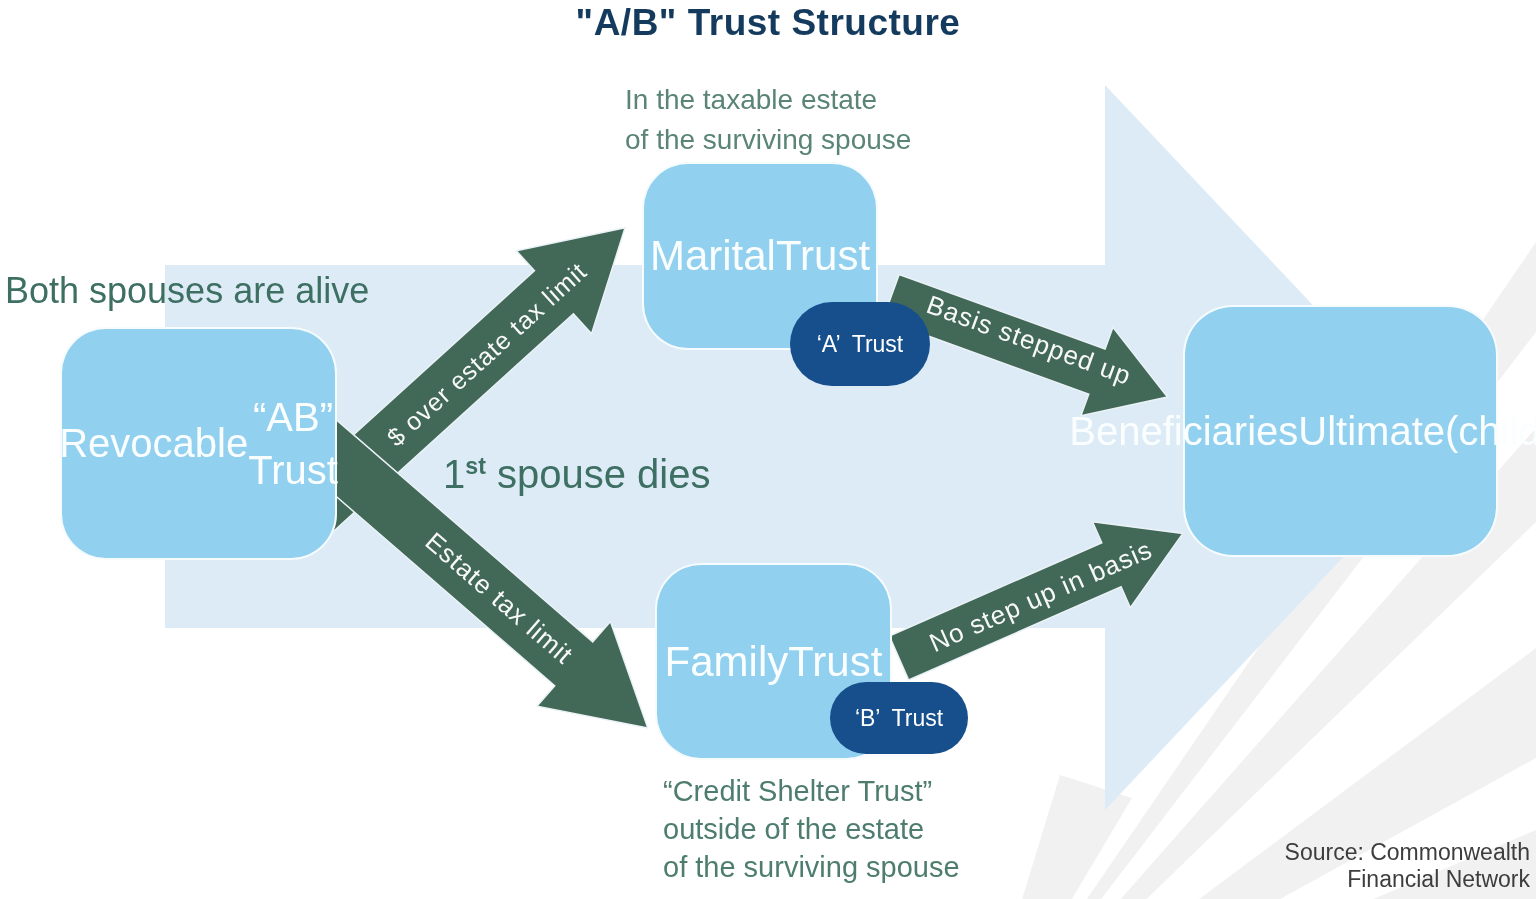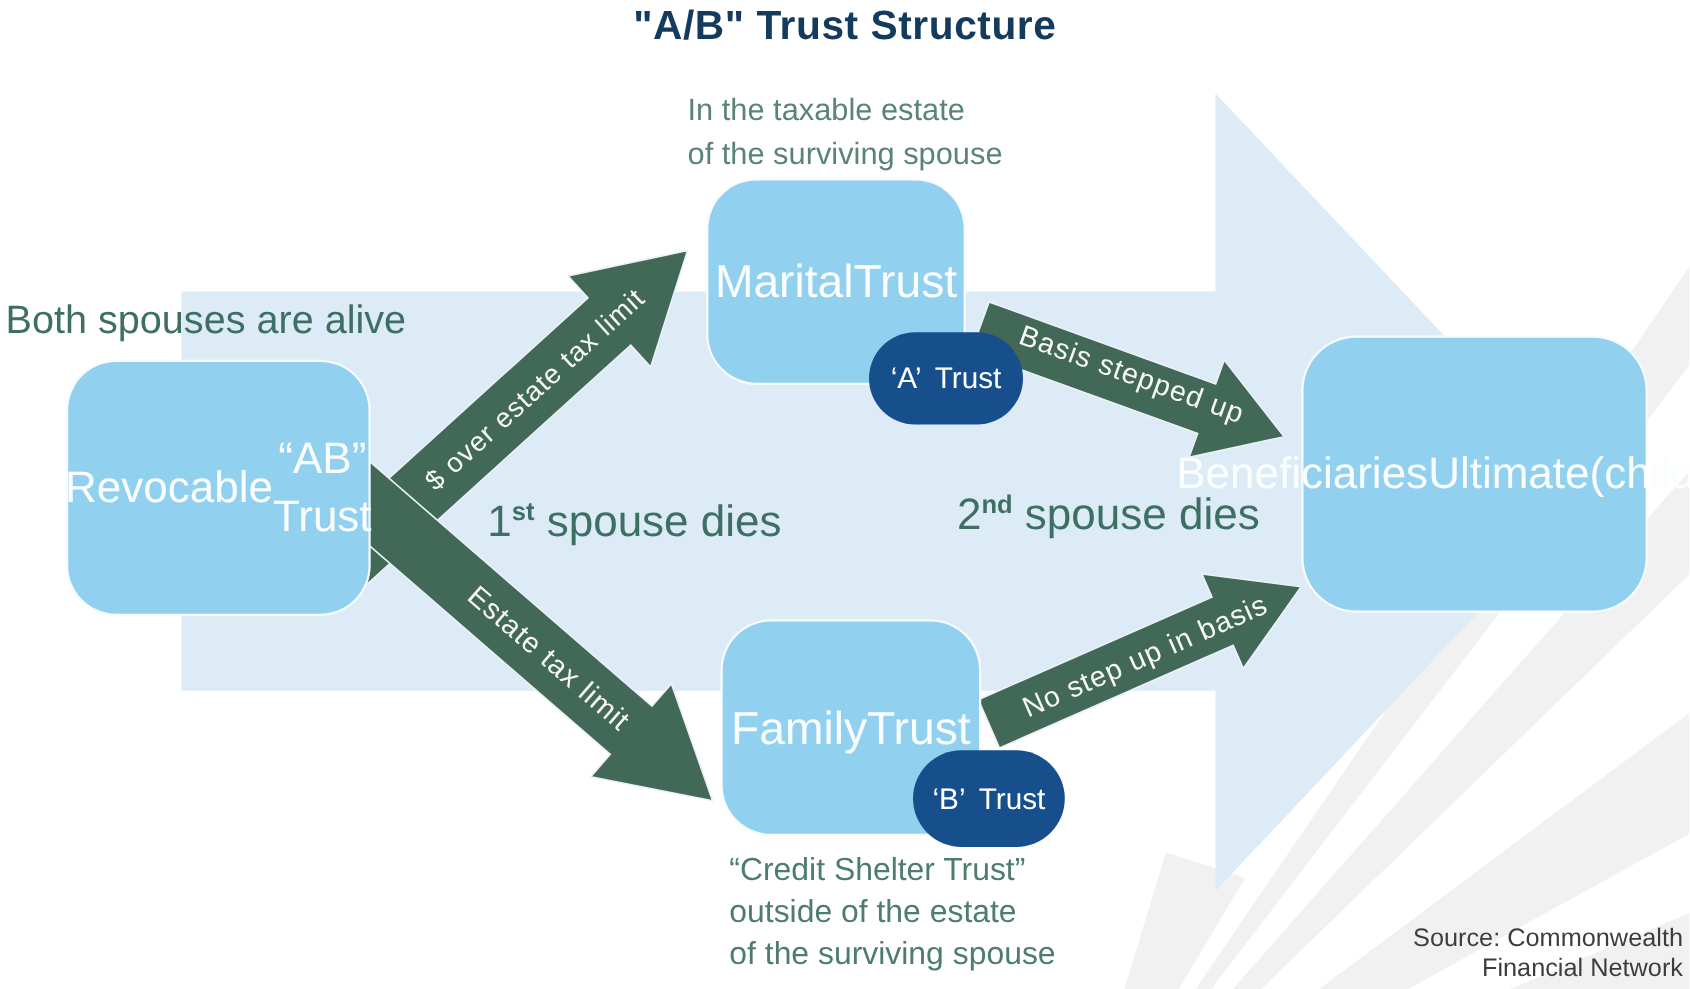--- a/index.html
+++ b/index.html
@@ -18,21 +18,21 @@
   .dies sup{font-size:58%;font-weight:600;vertical-align:super;line-height:0;}
   .box{
     position:absolute;background:#92d0ef;border:2px solid rgba(255,255,255,.92);
     border-radius:46px;color:#fbfeff;display:flex;flex-direction:row;
     align-items:center;justify-content:center;text-align:center;line-height:1.32;
     box-sizing:border-box;
   }
   .badge{
     position:absolute;background:#174f8d;border-radius:46px;color:#ffffff;
     display:flex;align-items:center;justify-content:center;text-align:left;
-    font-size:27px;word-spacing:6px;
+    font-size:23px;word-spacing:6px;
   }
   .alabel{
     position:absolute;color:rgba(255,255,255,.96);text-align:center;
     font-size:25px;letter-spacing:1px;white-space:nowrap;
   }
   .src{
     position:absolute;right:6px;top:839px;text-align:right;color:#3d3d3d;
     font-size:23px;line-height:27px;
   }
 </style>
@@ -76,23 +76,20 @@
     <div>In the taxable estate</div>
     <div>of the surviving spouse</div>
   </div>
 
   <div class="teal" style="left:5px;top:270px;font-size:36px;">Both spouses are alive</div>
 
   <div class="dies" style="left:443px;top:452px;">
     <span>1</span><sup>st</sup><span> spouse dies</span>
   </div>
 
-  <div class="dies" style="left:870px;top:446px;">
-    <span>2</span><sup>nd</sup><span> spouse dies</span>
-  </div>
 
   <div class="alabel" style="left:317px;top:340px;width:340px;transform:rotate(-42.2deg);">$ over estate tax limit</div>
   <div class="alabel" style="left:349px;top:583px;width:300px;font-size:26px;transform:rotate(40.9deg);">Estate tax limit</div>
   <div class="alabel" style="left:879px;top:325px;width:300px;font-size:26px;transform:rotate(19.9deg);">Basis stepped up</div>
   <div class="alabel" style="left:881px;top:581px;width:320px;font-size:26px;transform:rotate(-23.7deg);">No step up in basis</div>
 
   <div class="box" style="left:60px;top:327px;width:277px;height:233px;font-size:40px;">
     <div>Revocable</div>
     <div>“AB” Trust</div>
   </div>
@@ -107,21 +104,21 @@
     <div>Trust</div>
   </div>
 
   <div class="box" style="left:1183px;top:305px;width:315px;height:252px;font-size:40px;border-radius:50px;">
     <div>Beneficiaries</div>
     <div>Ultimate</div>
     <div style="margin-top:0;">(children)</div>
   </div>
 
   <div class="badge" style="left:790px;top:302px;width:140px;height:84px;">‘A’ Trust</div>
-  <div class="badge" style="left:830px;top:682px;width:138px;height:88px;">‘B’ Trust</div>
+  <div class="badge" style="left:830px;top:682px;width:138px;height:72px;">‘B’ Trust</div>
 
   <div class="teal" style="left:663px;top:772px;font-size:29px;line-height:38px;color:#4e7d6f;">
     <div>“Credit Shelter Trust”</div>
     <div>outside of the estate</div>
     <div>of the surviving spouse</div>
   </div>
 
   <div class="src">
     <div>Source: Commonwealth</div>
     <div>Financial Network</div>

